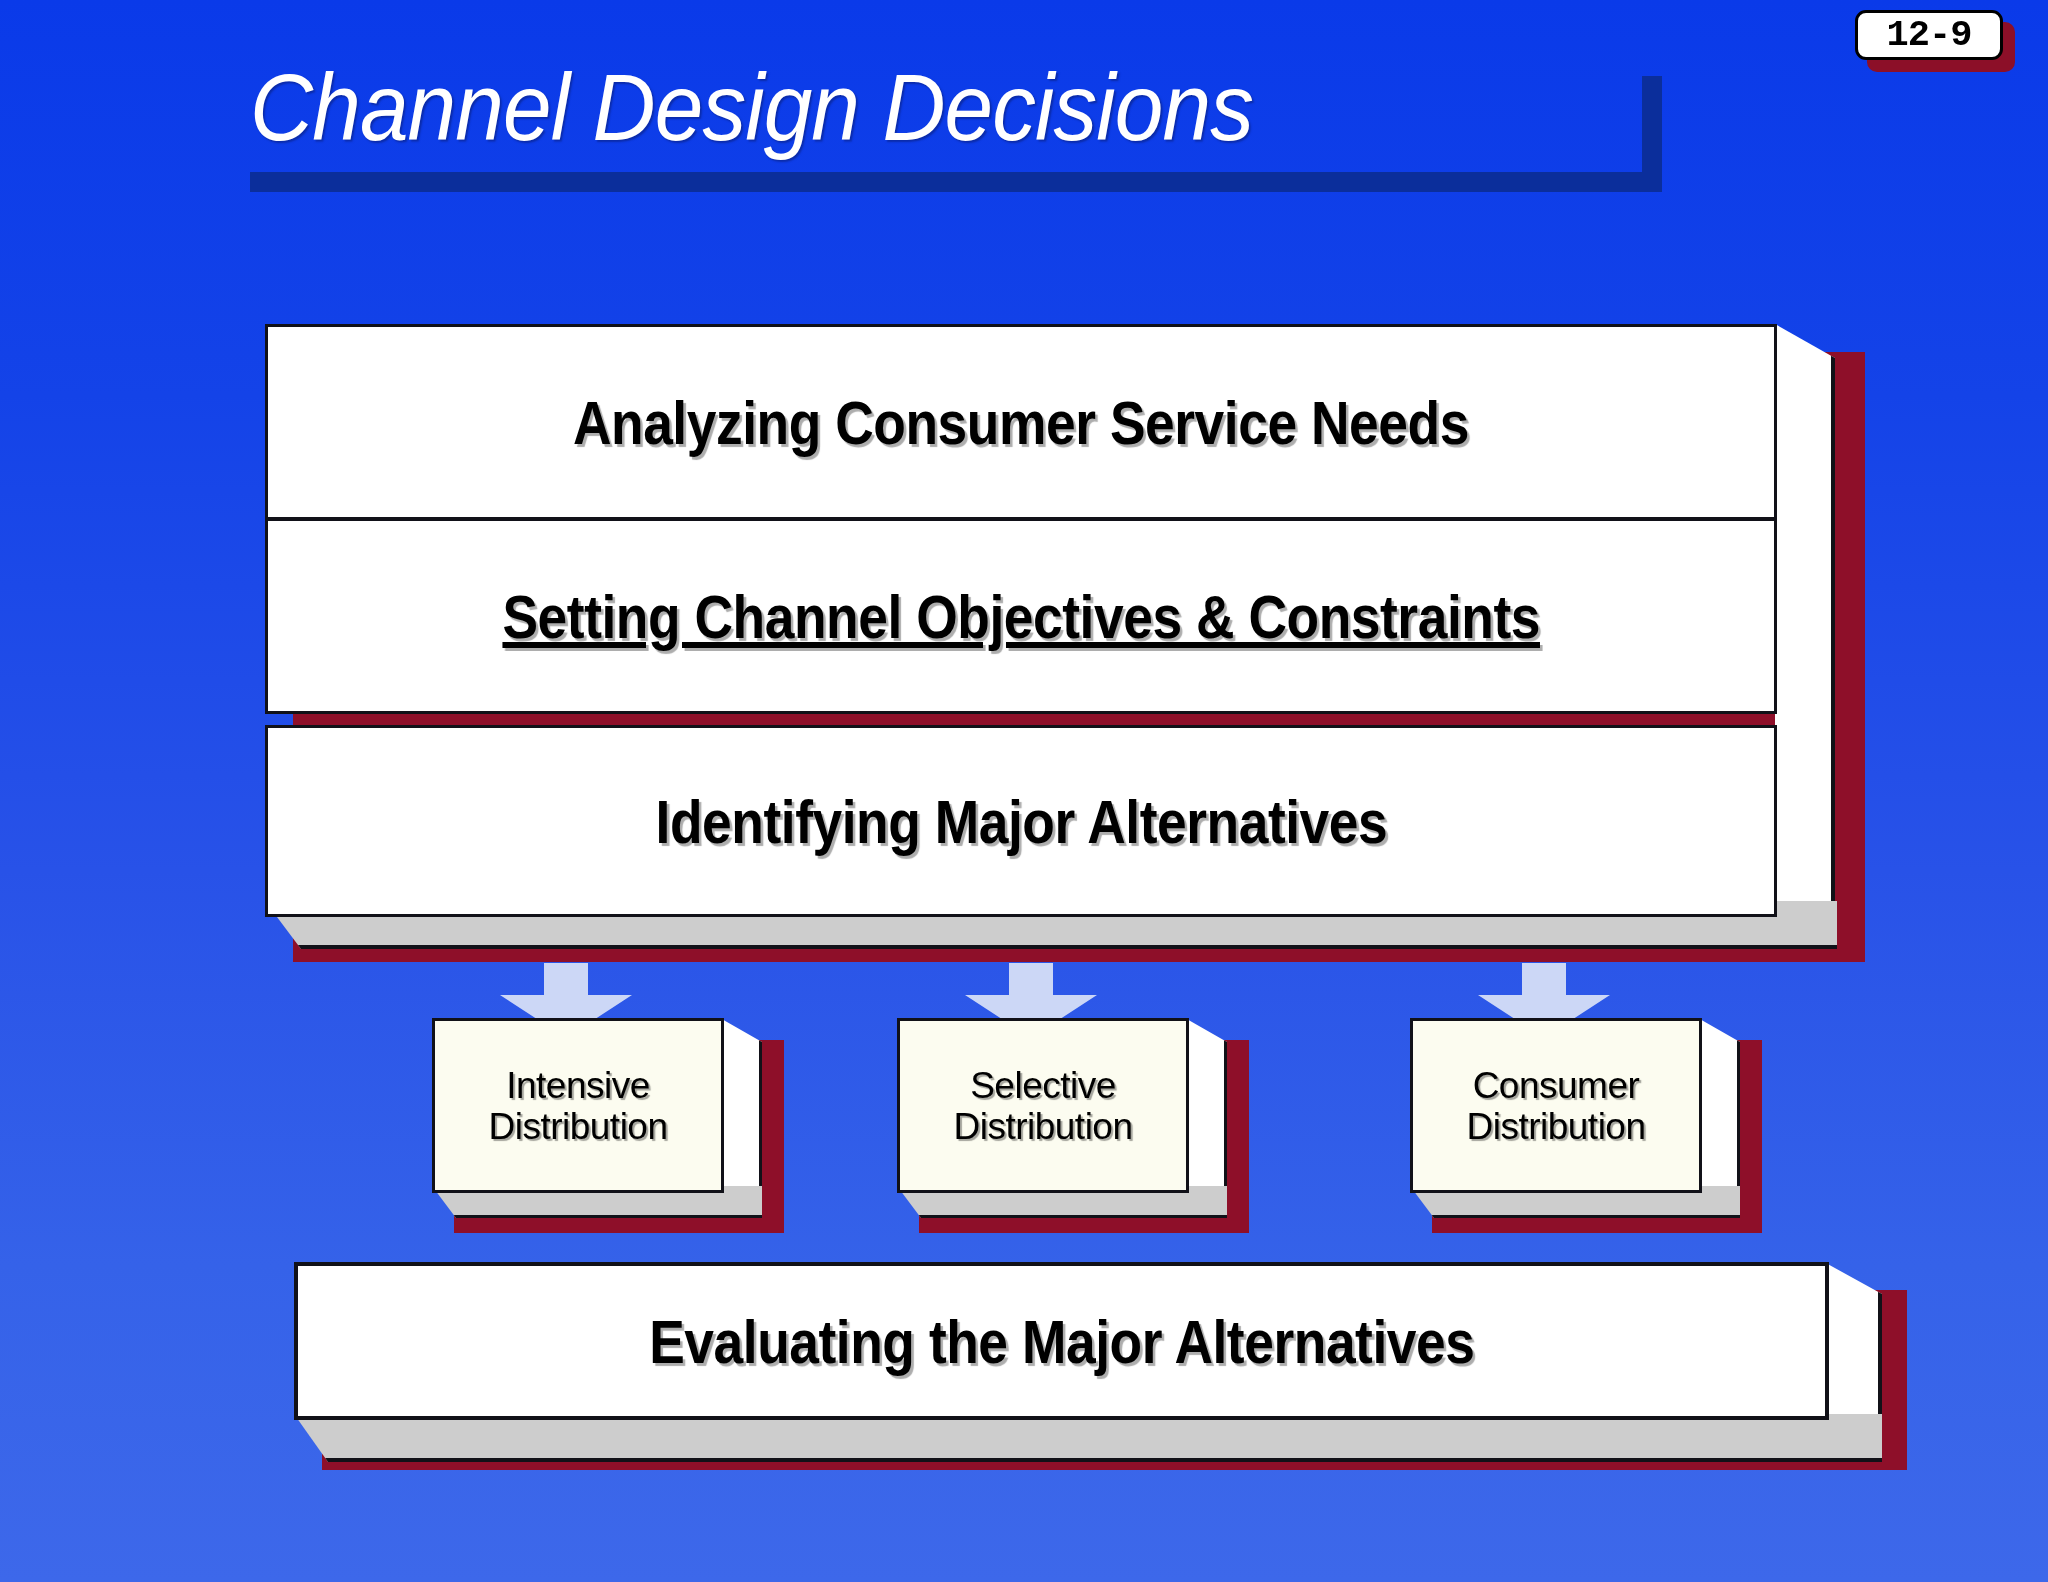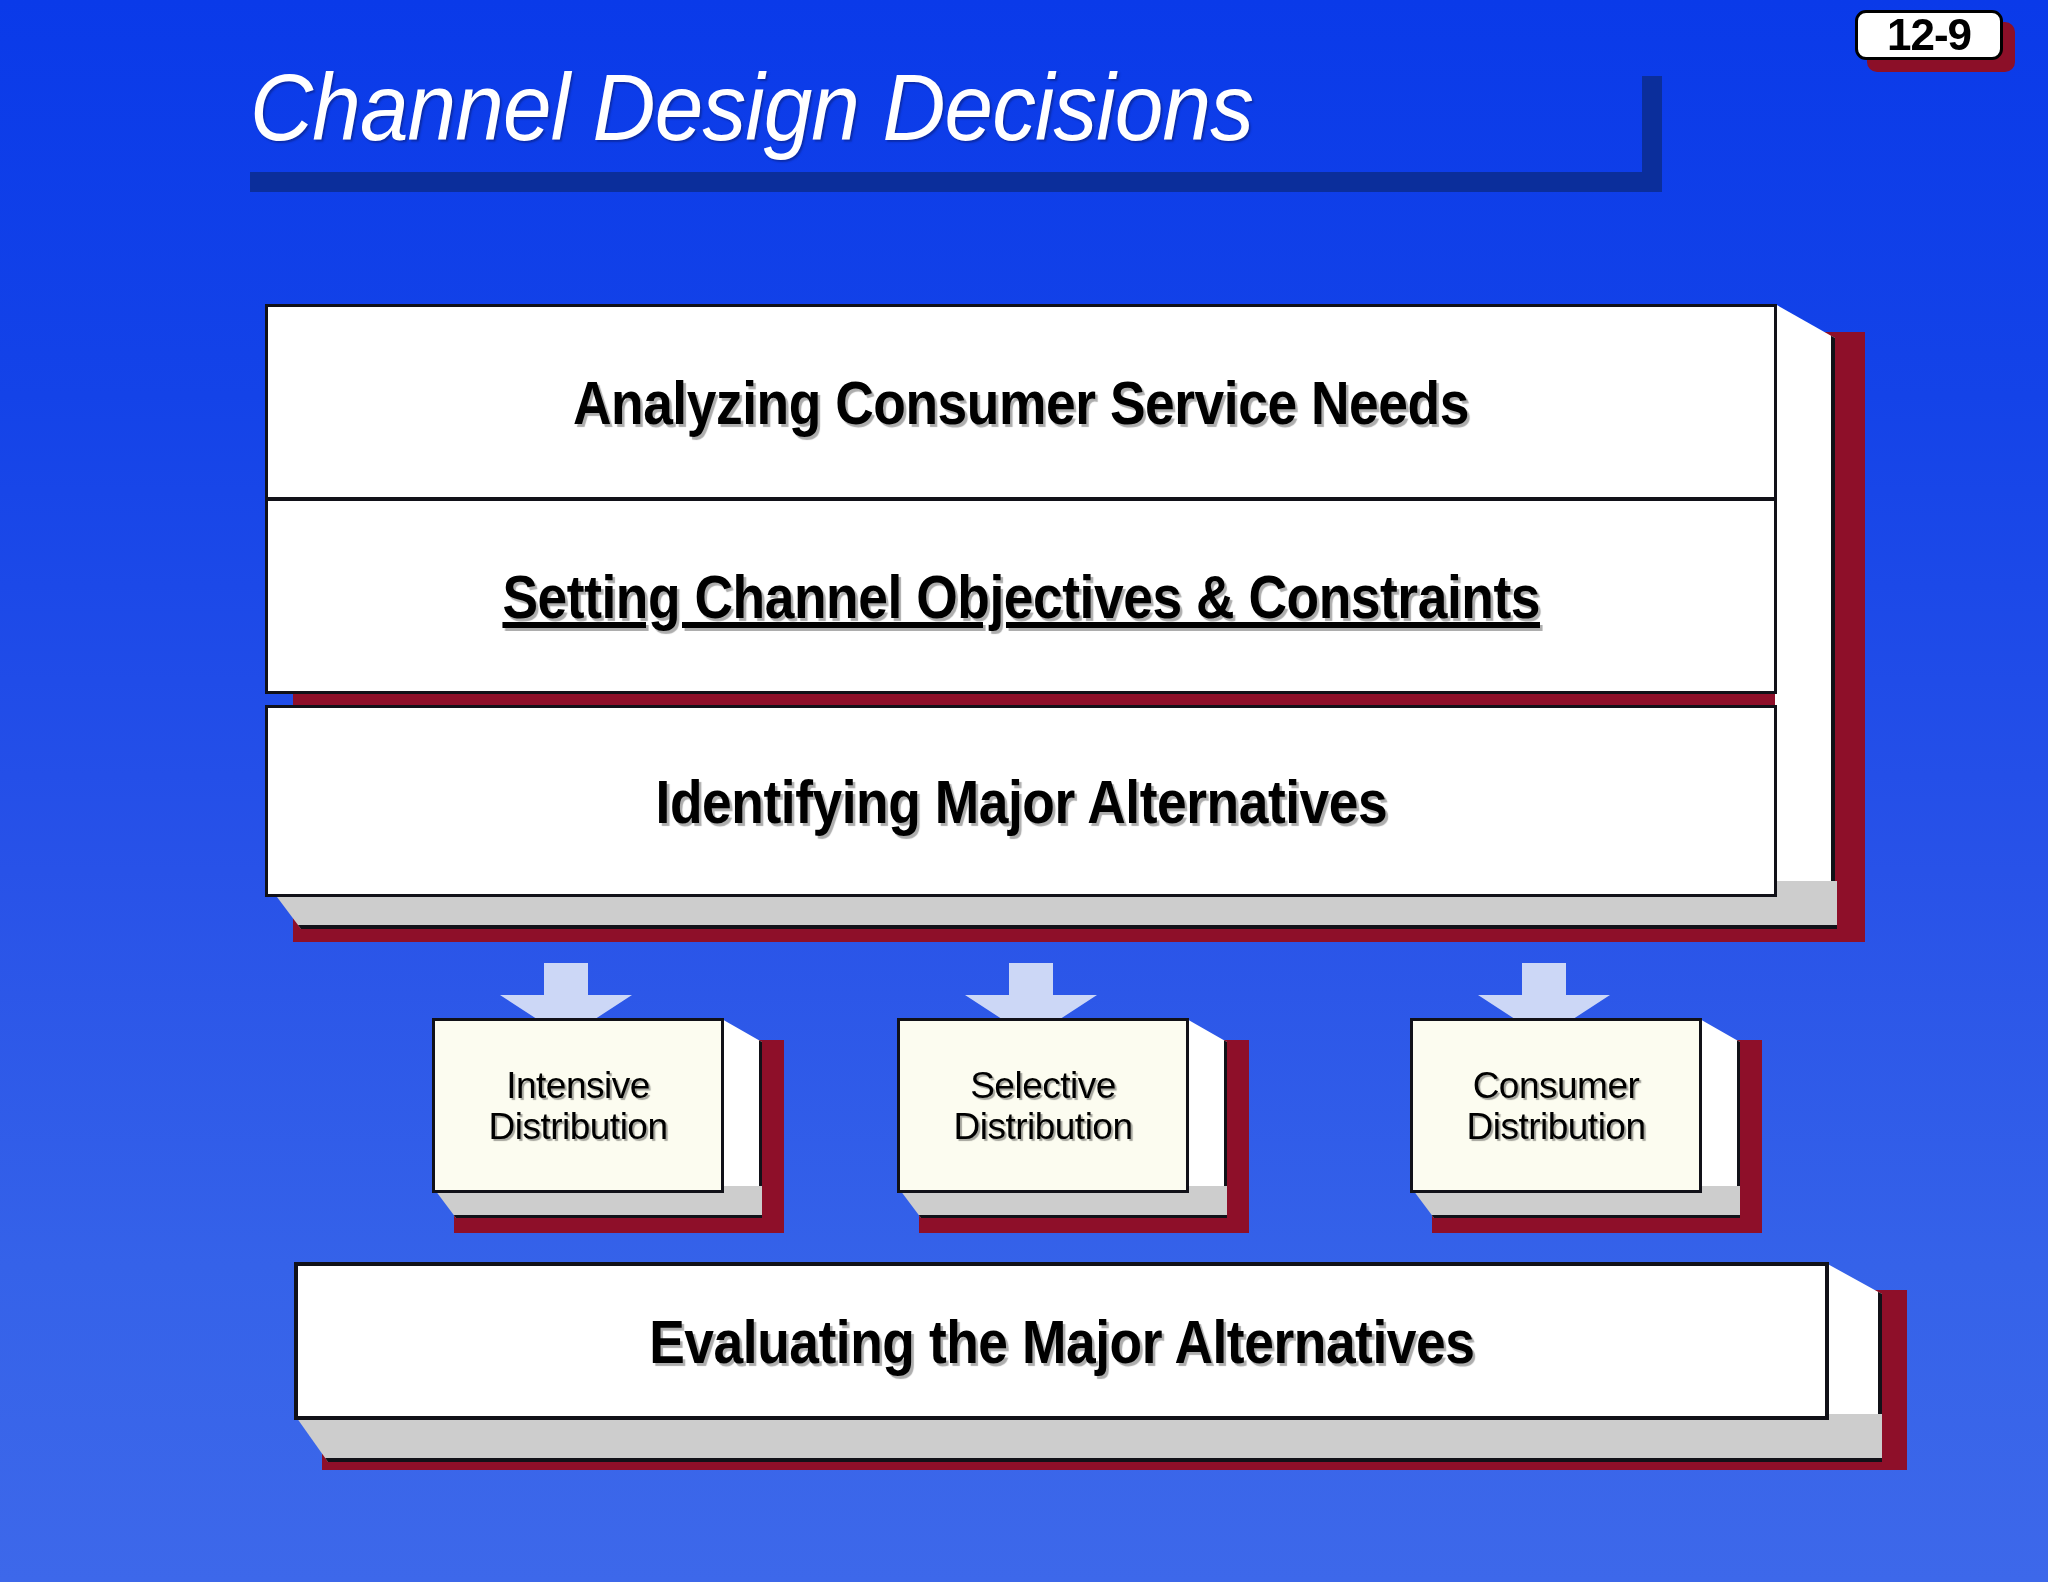--- a/index.html
+++ b/index.html
@@ -28,23 +28,23 @@
   }
   #page-badge {
     position:absolute; left:0; top:0;
     width:148px; height:50px;
     background:#ffffff;
     border:3px solid #000000;
     border-radius:11px;
     display:flex; align-items:center; justify-content:center;
   }
   #page-badge span {
-    font-size:44px; font-weight:bold; color:#000;
+    font-size:37px; font-weight:bold; color:#000;
     letter-spacing:-1px;
-    font-family:Liberation Sans, sans-serif;
+    font-family:Liberation Mono, monospace;
   }
 
   
   #title-block {
     position:absolute; left:250px; top:48px;
     width:1430px; height:145px;
   }
   #title-text {
     position:absolute; left:0; top:0;
     width:1400px; height:120px;
@@ -66,21 +66,21 @@
     background:#0b2e9b;
   }
   #title-right-bar {
     position:absolute; left:1392px; top:28px;
     width:20px; height:116px;
     background:#0b2e9b;
   }
 
   
   #stack-wrap {
-    position:absolute; left:265px; top:304px;
+    position:absolute; left:265px; top:324px;
     width:1629px; height:640px;
   }
   #stack-shadow {
     position:absolute; left:28px; top:28px;
     width:1572px; height:610px;
     background:#8e0f29;
   }
   #stack-right {
     position:absolute; left:1510px; top:0px;
     width:60px; height:615px;

